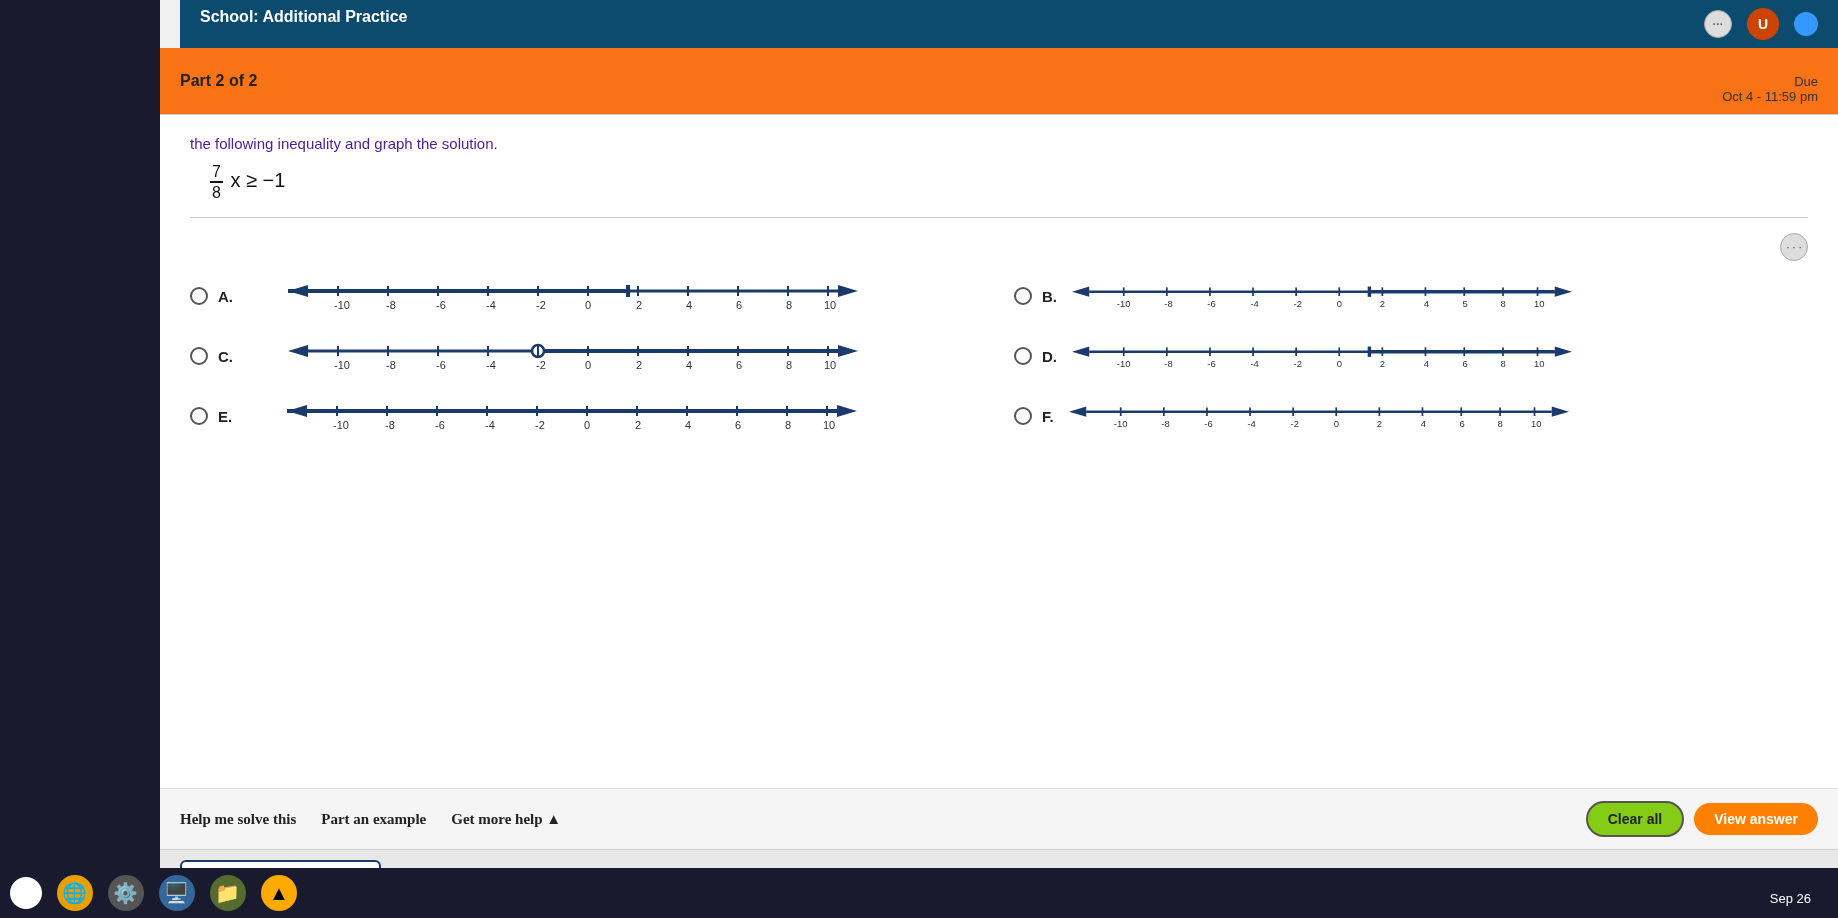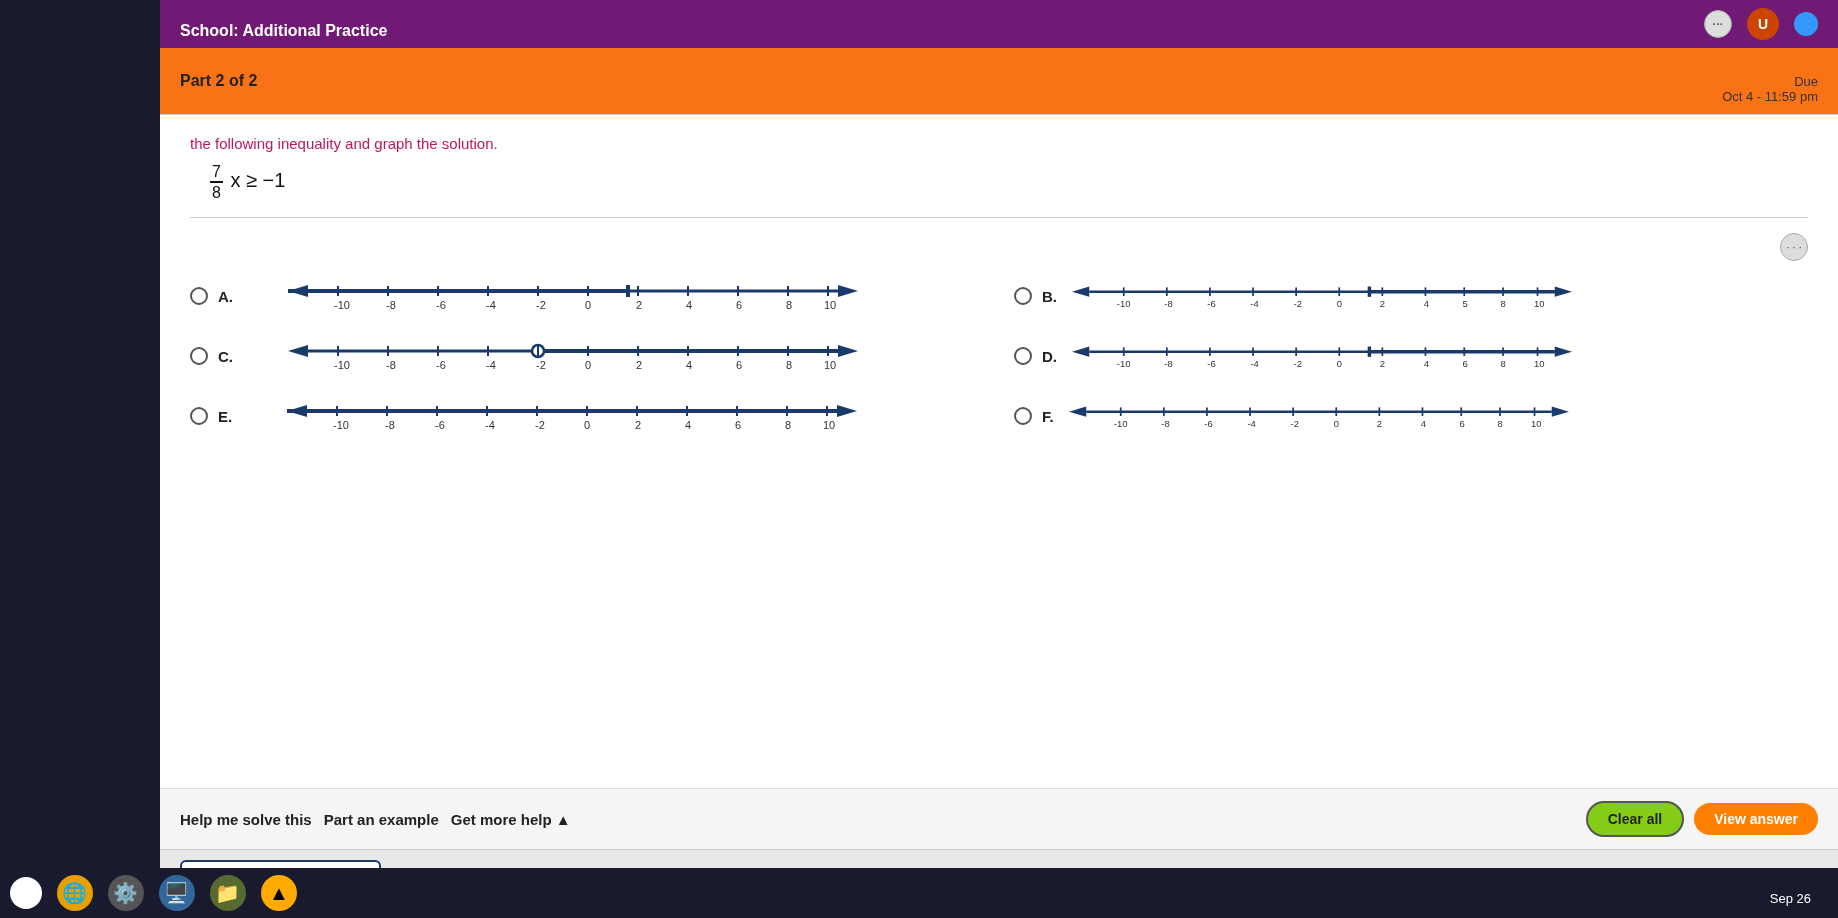--- a/index.html
+++ b/index.html
@@ -17,28 +17,29 @@
       left: 160px;
       top: 0;
       right: 0;
       bottom: 0;
       background: #f0f0f0;
       display: flex;
       flex-direction: column;
     }
 
     .header-bar {
-      background: #701a75;
+      background: #0c4a6e;
       color: white;
       padding: 8px 20px;
       font-size: 16px;
       font-weight: bold;
       display: flex;
-      align-items: flex-end;
+      align-items: flex-start;
       justify-content: space-between;
+      margin-left: 20px;
     }
 
     .part-bar {
       background: #f97316;
       padding: 10px 20px;
       display: flex;
       align-items: center;
       justify-content: space-between;
       border-bottom: 1px solid #ccc;
     }
@@ -58,21 +59,21 @@
 
     .content-area {
       flex: 1;
       background: white;
       padding: 20px 30px;
       overflow-y: auto;
     }
 
     .problem-text {
       font-size: 15px;
-      color: #be185d;
+      color: #4c1d95;
     }
 
     .equation {
       font-size: 20px;
       margin: 10px 0 15px 20px;
       color: #111;
     }
 
     .fraction {
       display: inline-flex;
@@ -147,22 +148,23 @@
       display: flex;
       align-items: center;
       justify-content: space-between;
       padding: 12px 20px;
       background: #f5f5f5;
       border-top: 1px solid #ddd;
     }
 
     .help-links {
       display: flex;
-      gap: 12px;
-      align-items: center;
+      gap: 25px;
+      align-items: center;
+      font-family: Liberation Serif, serif;
     }
 
     .help-link {
       font-size: 15px;
       font-weight: bold;
       color: #222;
       cursor: pointer;
       text-decoration: none;
     }
 

